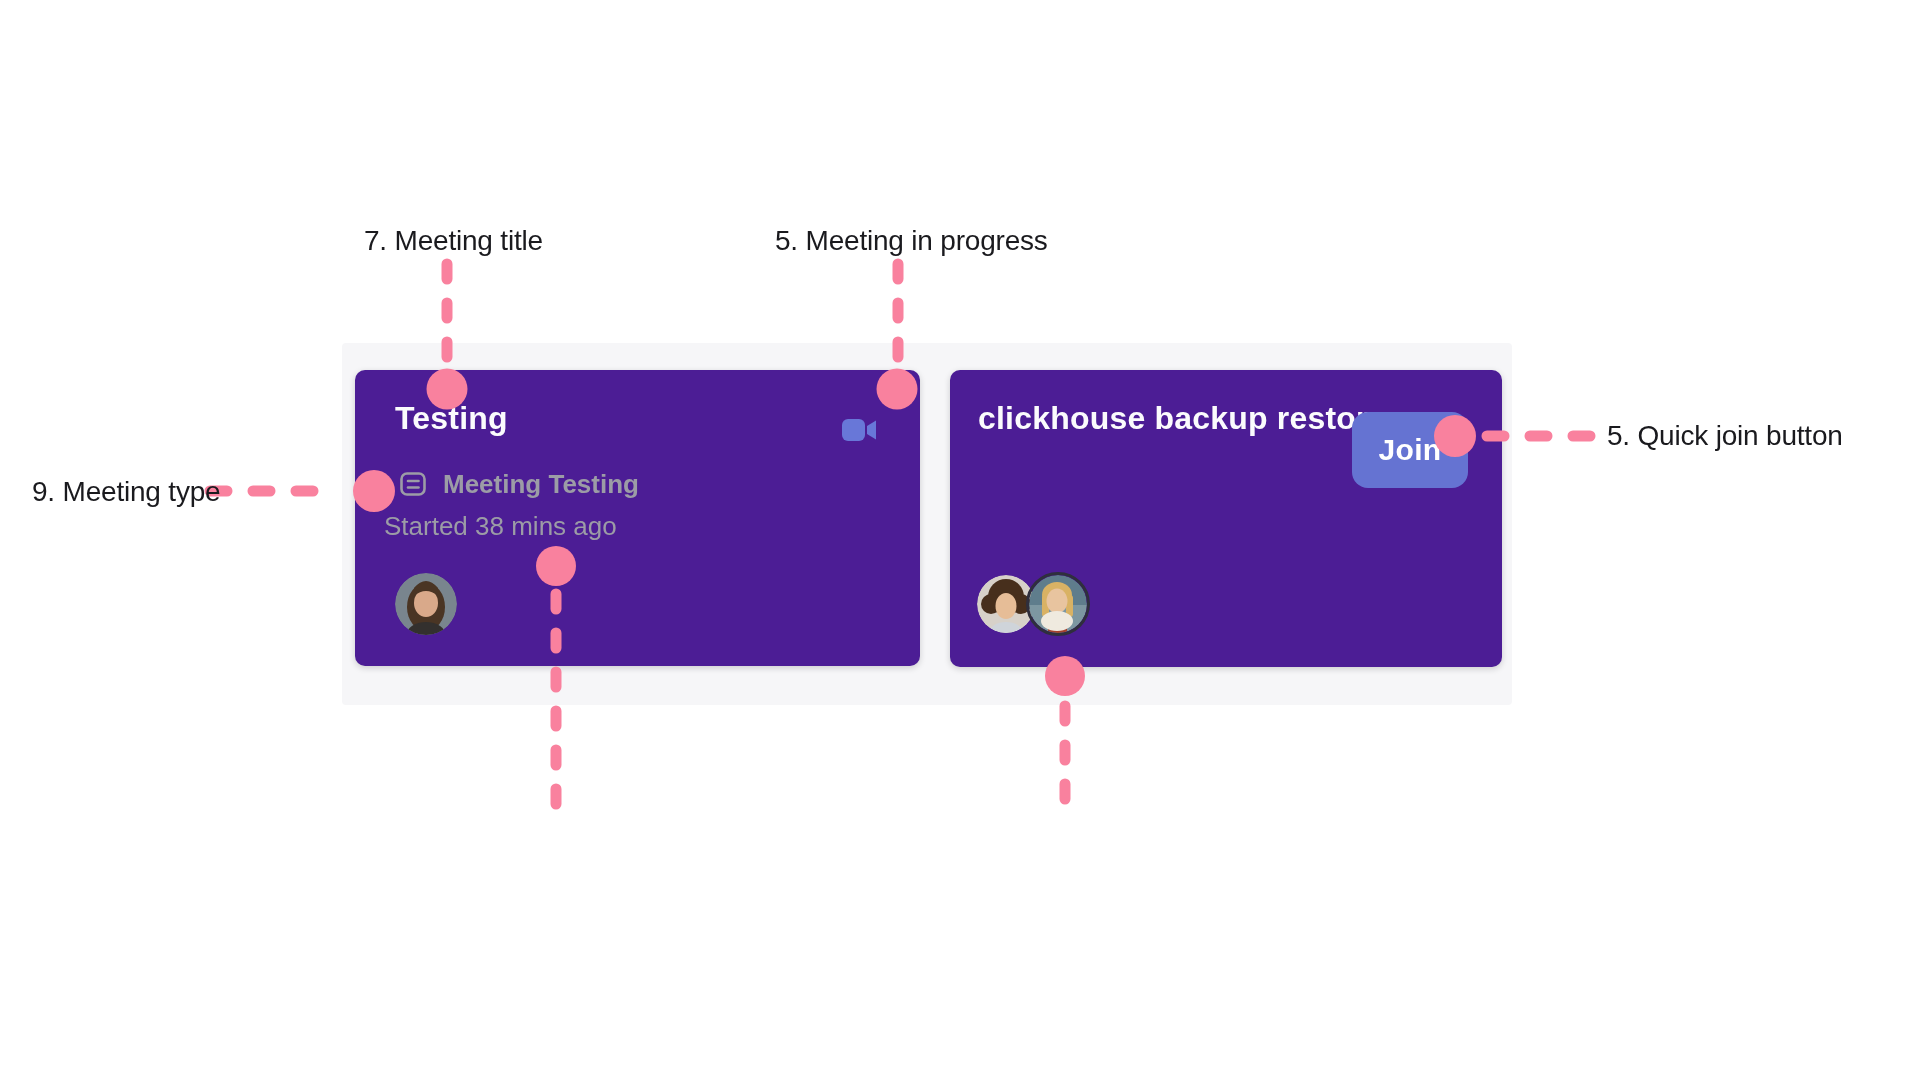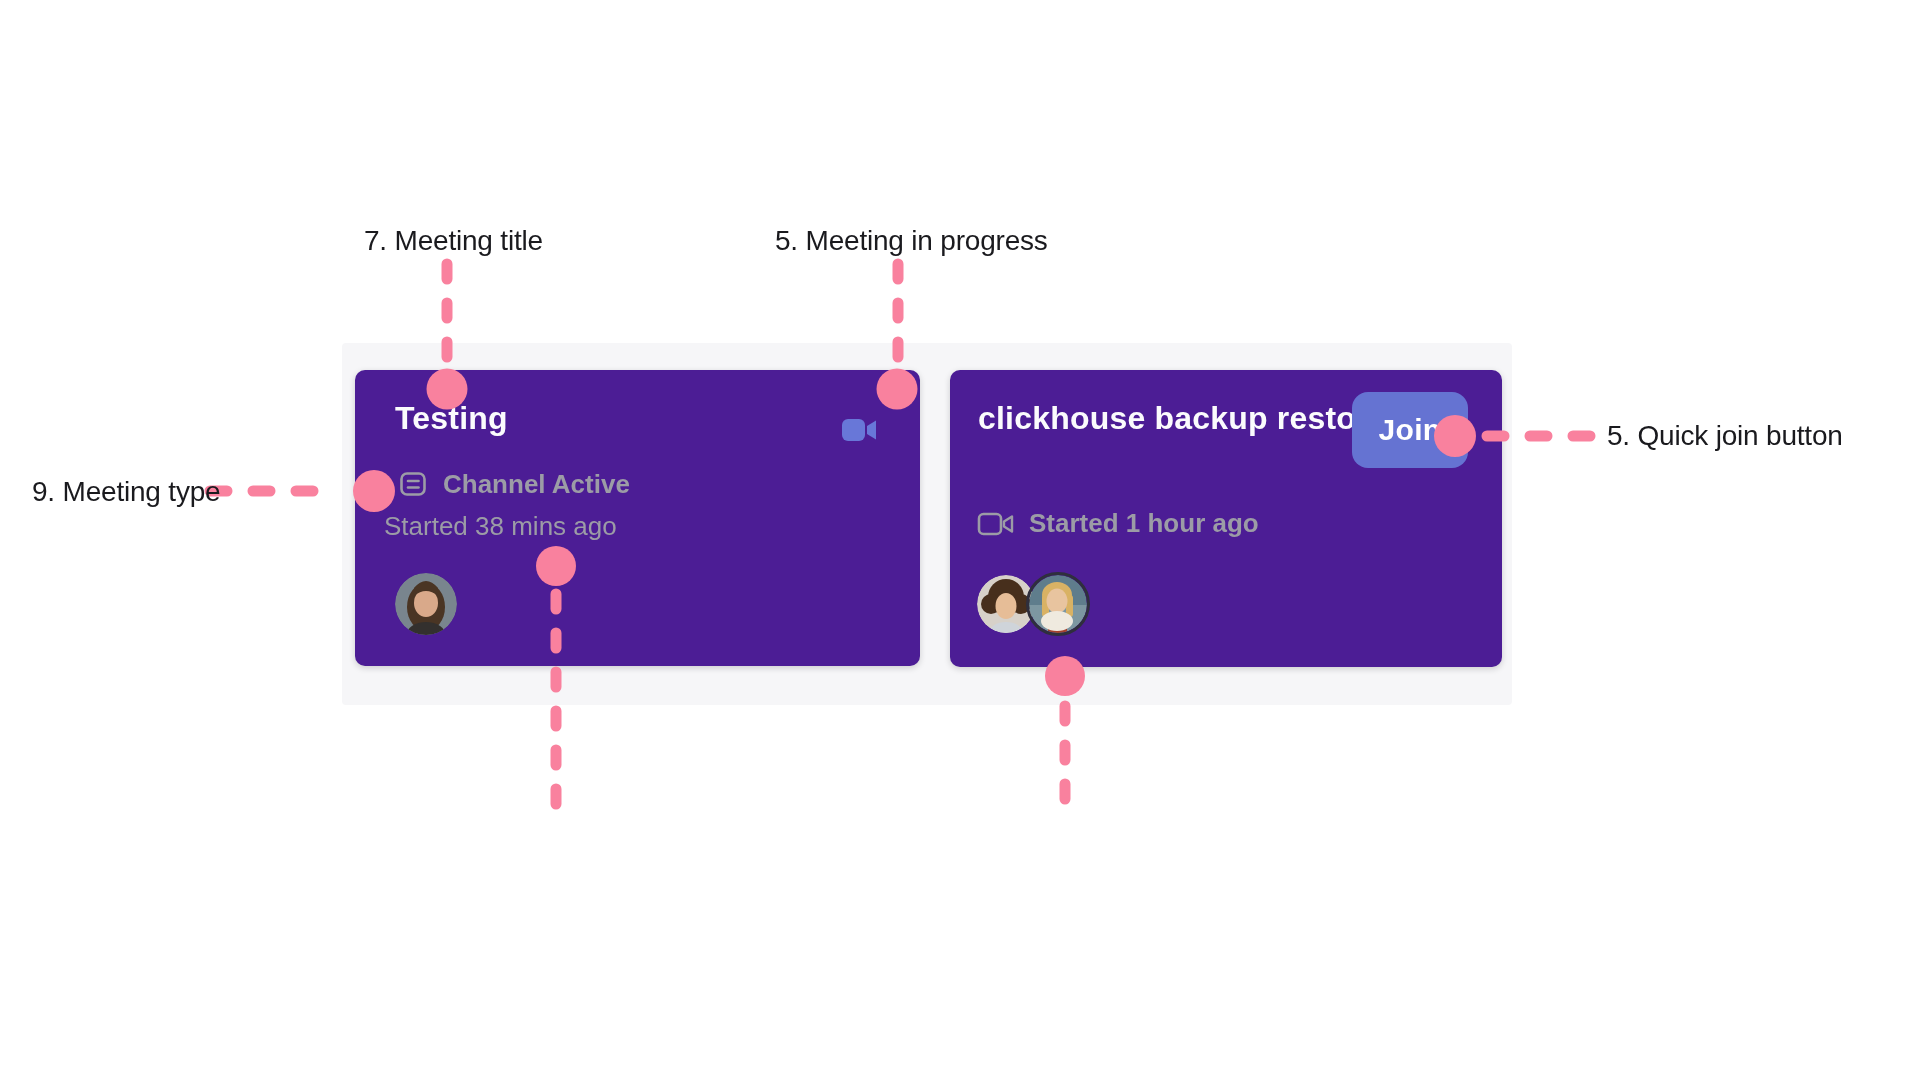--- a/index.html
+++ b/index.html
@@ -34,21 +34,21 @@
     position:absolute;left:29px;top:141px;color:#9c9ca6;font-size:26px;font-weight:400;
   }
   .cam-filled{position:absolute;left:487px;top:46px;}
   .avatar{position:absolute;border-radius:50%;overflow:hidden;}
   .card-left .avatar{left:40px;top:203px;}
   .avatar-stack{position:absolute;left:27px;top:205px;width:120px;height:60px;}
   .avatar-stack .avatar{top:0;}
   .avatar-stack .av1{left:0;}
   .avatar-stack .av2{left:52px;outline:3px solid #2f2f3d;}
   .join-btn{
-    position:absolute;left:402px;top:22px;width:116px;height:76px;
+    position:absolute;left:402px;top:42px;width:116px;height:76px;
     background:#6573d2;border:none;border-radius:16px;cursor:pointer;
     color:#ffffff;font-family:inherit;font-size:30px;font-weight:700;letter-spacing:.3px;
     z-index:2;display:flex;align-items:center;justify-content:center;
   }
   .overlay{
     position:absolute;left:0;top:0;width:1920px;height:1080px;
     pointer-events:none;z-index:10;
   }
   .callout-label{
     position:absolute;z-index:11;color:#1a1a1e;font-size:28px;font-weight:500;
@@ -79,21 +79,21 @@
     </span>
 
     <div class="meta-row">
       <span style="display:flex;">
         <svg width="32" height="32" viewBox="0 0 32 32">
           <rect x="4.5" y="5.5" width="23" height="21" rx="5.5" fill="none" stroke="#9c9ca6" stroke-width="2.6"></rect>
           <line x1="11" y1="13" x2="21.5" y2="13" stroke="#9c9ca6" stroke-width="2.6" stroke-linecap="round"></line>
           <line x1="11" y1="19.5" x2="21.5" y2="19.5" stroke="#9c9ca6" stroke-width="2.6" stroke-linecap="round"></line>
         </svg>
       </span>
-      <span>Channel Active</span>
+      <span>Meeting Testing</span>
     </div>
 
     <div class="started-text">Started 38 mins ago</div>
 
     <span class="avatar" style="width:62px;height:62px;">
       <svg width="62" height="62" viewBox="0 0 62 62">
         <defs>
             <clipPath id="cA">
               <circle cx="31" cy="31" r="31"></circle>
             </clipPath>
@@ -109,29 +109,20 @@
     </span>
   </article>
 
   <article class="card card-right">
     <h2 class="card-title" style="margin:0;">
       <span class="title-line">clickhouse backup restore</span>
     </h2>
 
     <button class="join-btn">Join</button>
 
-    <div class="meta-row">
-      <span style="display:flex;">
-        <svg width="38" height="30" viewBox="0 0 38 30">
-          <rect x="2" y="5" width="22" height="20" rx="4.5" fill="none" stroke="#9c9ca6" stroke-width="2.6"></rect>
-          <path d="M27 12.5 L35 7.5 L35 22.5 L27 17.5 Z" fill="none" stroke="#9c9ca6" stroke-width="2.4" stroke-linejoin="round"></path>
-        </svg>
-      </span>
-      <span>Started 1 hour ago</span>
-    </div>
 
     <div class="avatar-stack">
       <span class="avatar av1" style="width:58px;height:58px;">
         <svg width="58" height="58" viewBox="0 0 58 58">
           <defs>
               <clipPath id="cB">
                 <circle cx="29" cy="29" r="29"></circle>
               </clipPath>
             </defs>
           <g clip-path="url(#cB)">

